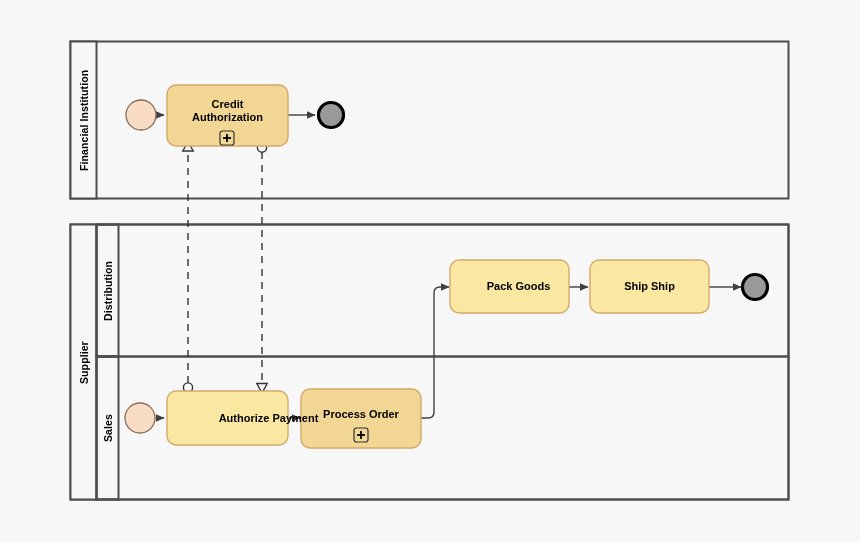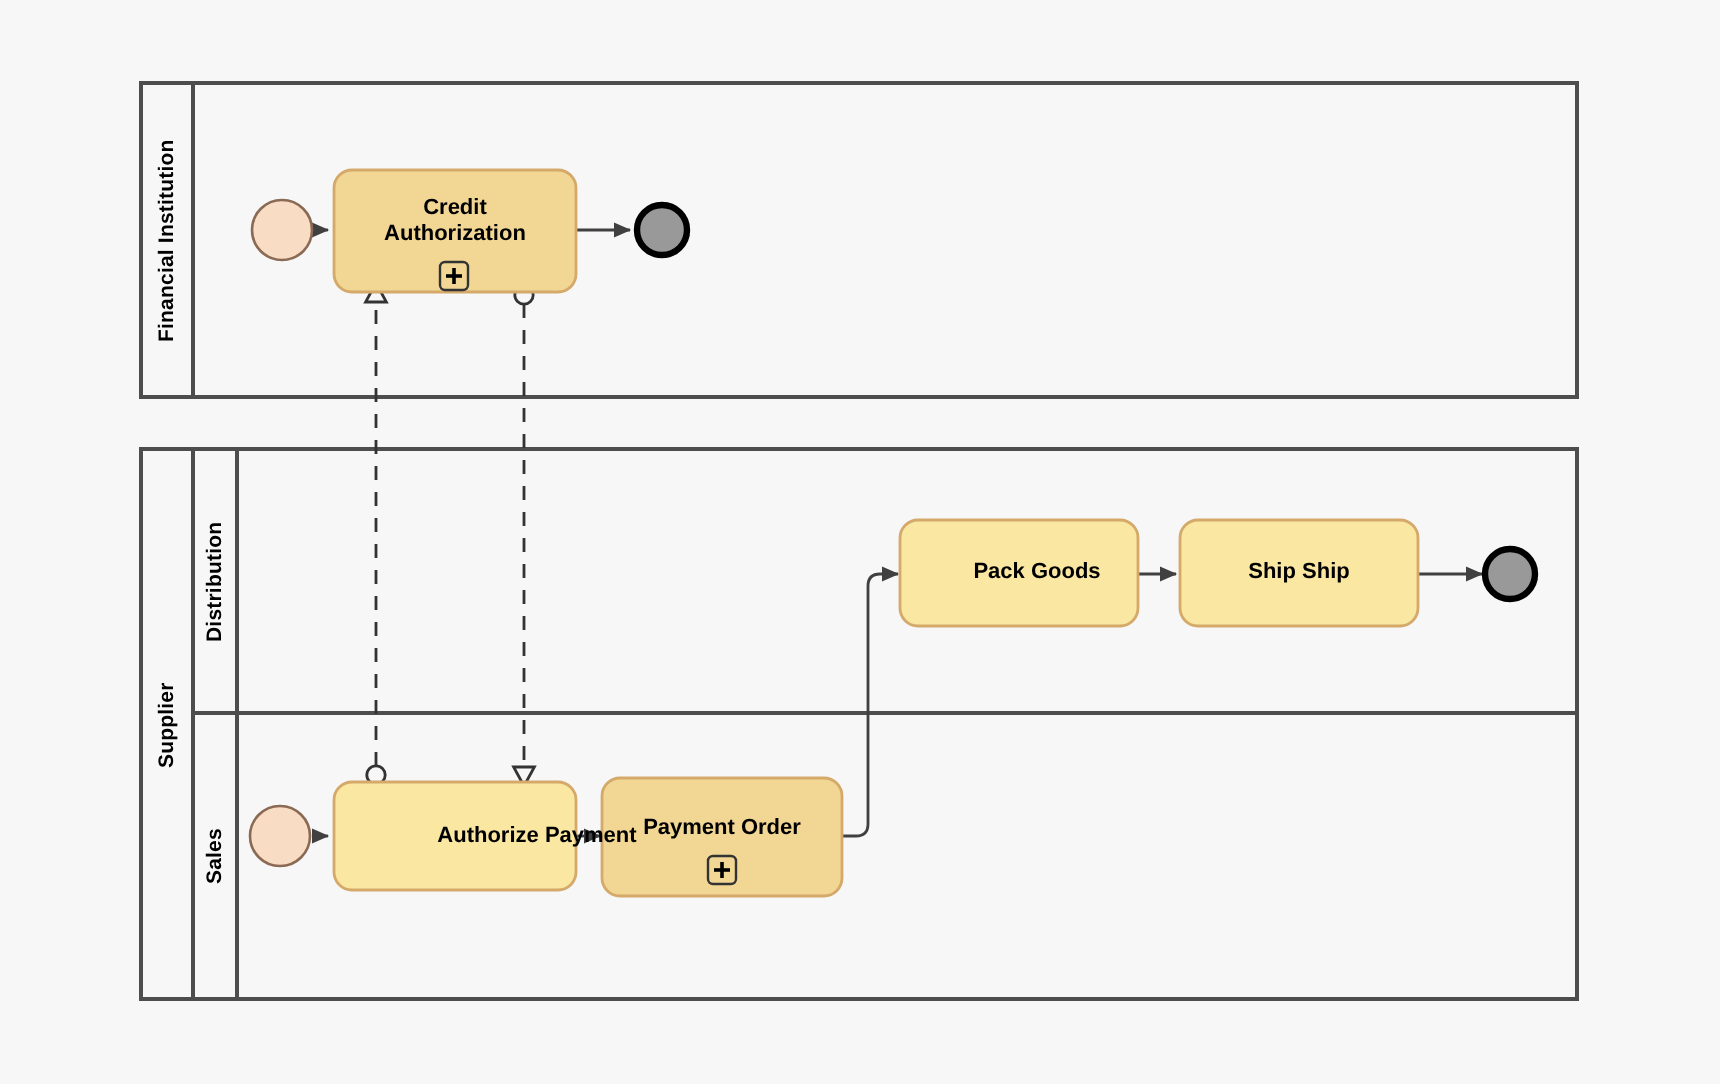--- a/index.html
+++ b/index.html
@@ -148,17 +148,17 @@
 
 <div class="lane-label" style="left:96px; top:225px; width:23px; height:132px;">Distribution</div>
 
 <div class="lane-label" style="left:96px; top:357px; width:23px; height:143px;">Sales</div>
 
 <div class="task-label" style="left:167px; top:87px; width:121px; height:48px;">Credit
 Authorization</div>
 
 <div class="task-label" style="left:155px; top:391px; width:137px; height:54px;margin-left:45px;">Authorize Payment</div>
 
-<div class="task-label" style="left:301px; top:391px; width:120px; height:47px;">Payment Order</div>
+<div class="task-label" style="left:301px; top:391px; width:120px; height:47px;">Process Order</div>
 
 <div class="task-label" style="left:450px; top:260px; width:137px; height:53px;">Pack Goods</div>
 
 <div class="task-label" style="left:590px; top:260px; width:119px; height:53px;">Ship Ship</div>
 
 </body></html>

